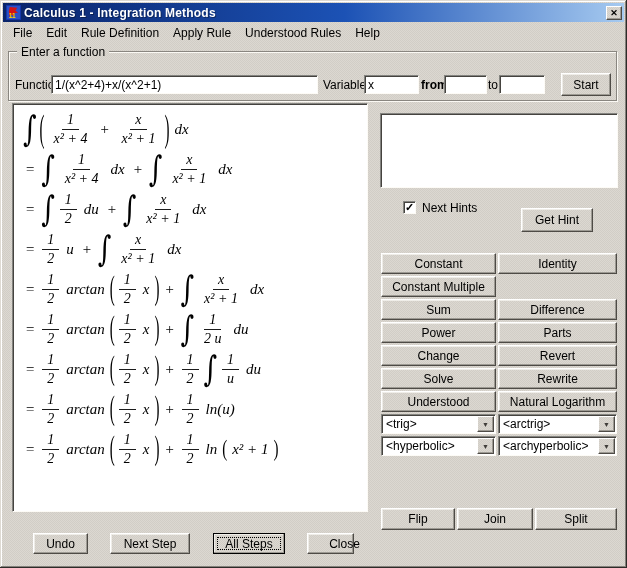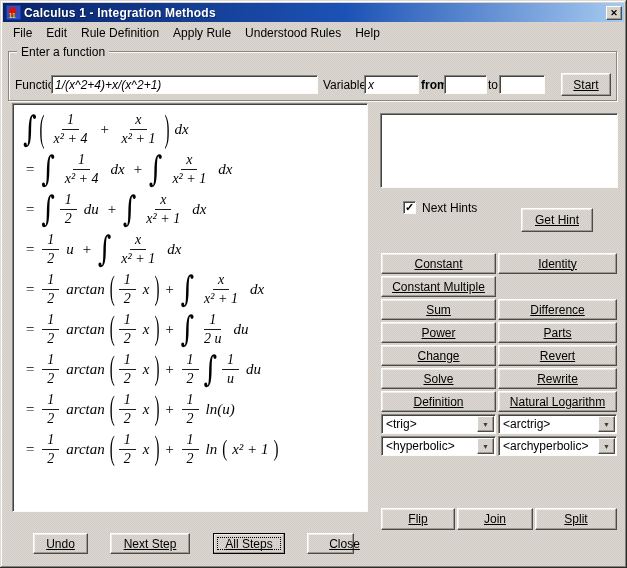--- a/index.html
+++ b/index.html
@@ -46,29 +46,28 @@
   }
   .groupbox-label{ position:absolute; top:-7px; left:8px; padding:0 4px; }
   .fe-label{ position:absolute; top:26px; }
   .field{
     position:absolute; background:#fff; border:1px solid;
     border-color:#848480 #fdfbf6 #fdfbf6 #848480;
     box-shadow: inset 1px 1px 0 #45433f;
     font-family:"Liberation Sans",sans-serif; font-size:12px;
     padding:0 3px; height:19px; top:23px;
   }
-  input.field{ outline:none;font-style:italic; }
+  input.field{ outline:none; }
 
   .btn{
     appearance:none; font-family:"Liberation Sans",sans-serif; font-size:12px; color:#000;
     display:flex; align-items:center; justify-content:center; cursor:default;
     border:1px solid; border-color:#ffffff #4e4b46 #4e4b46 #ffffff;
     box-shadow: inset -1px -1px 0 #9d9a93, inset 1px 1px 0 #efede8;
     white-space:nowrap;
-    text-decoration:underline;
   }
   .btn.default-focus{ position:relative; border:1px solid #000; }
   .btn.default-focus::after{ content:""; position:absolute; inset:3px; border:1px dotted #000; }
 
   
   .math-panel{
     position:absolute; left:12px; top:103px; width:356px; height:409px;
     background:#fff; overflow:hidden;
     border:1px solid; border-color:#848480 #fdfbf6 #fdfbf6 #848480;
     box-shadow: inset 1px 1px 0 #45433f;
@@ -372,21 +371,21 @@
       <button class="btn win-bg">Constant Multiple</button>
       <div class="rempty"></div>
       <button class="btn win-bg">Sum</button>
       <button class="btn win-bg">Difference</button>
       <button class="btn win-bg">Power</button>
       <button class="btn win-bg">Parts</button>
       <button class="btn win-bg">Change</button>
       <button class="btn win-bg">Revert</button>
       <button class="btn win-bg">Solve</button>
       <button class="btn win-bg">Rewrite</button>
-      <button class="btn win-bg">Definition</button>
+      <button class="btn win-bg">Understood</button>
       <button class="btn win-bg">Natural Logarithm</button>
     </div>
 
   <div class="rule-dropdowns">
       <div class="combo">
         <span class="combo-text">&lt;trig&gt;</span>
         <span class="combo-btn">▼</span>
       </div>
       <div class="combo">
         <span class="combo-text">&lt;arctrig&gt;</span>

